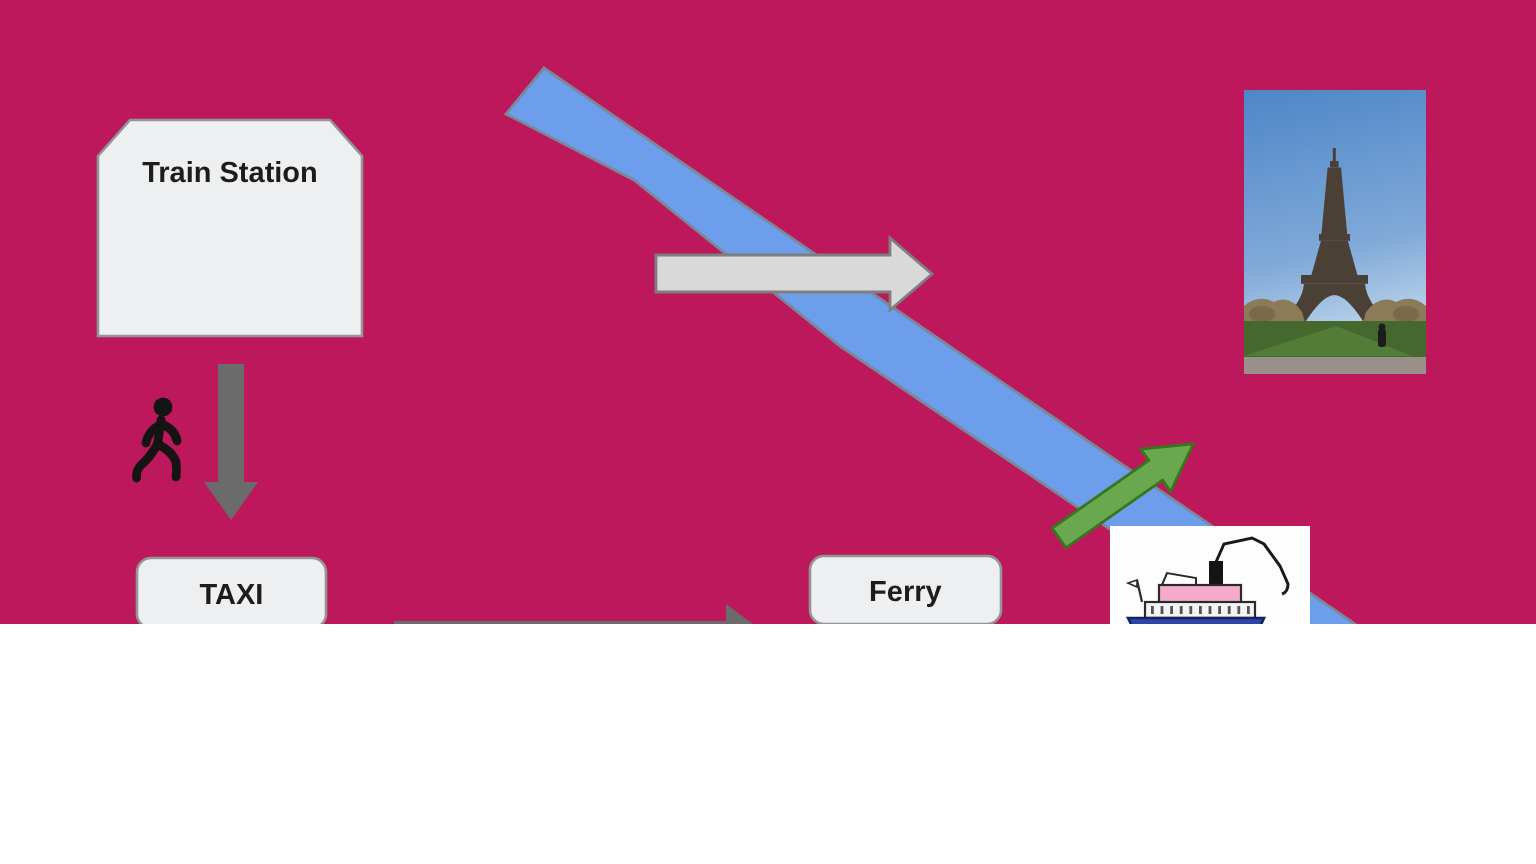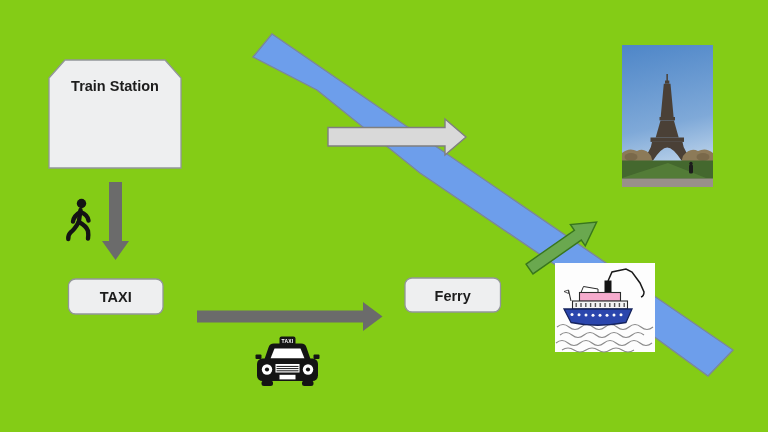--- a/index.html
+++ b/index.html
@@ -1,20 +1,20 @@
 <!DOCTYPE html>
 <html><head>
 <meta charset="utf-8">
 <style>
   html, body { margin: 0; padding: 0; background: #ffffff; }
   .stage {
     position: relative;
     width: 768px;
-    height: 432px;
-    background: #84cc16;
+    height: 312px;
+    background: #be185d;
     overflow: hidden;
     font-family: "Liberation Sans", sans-serif;
   }
   svg text {
     font-family: "Liberation Sans", sans-serif;
     font-weight: 700;
   }
   .node-label { font-size: 14.5px; }
   .taxi-sign-label { font-size: 5px; letter-spacing: 0.2px; }
 </style>

